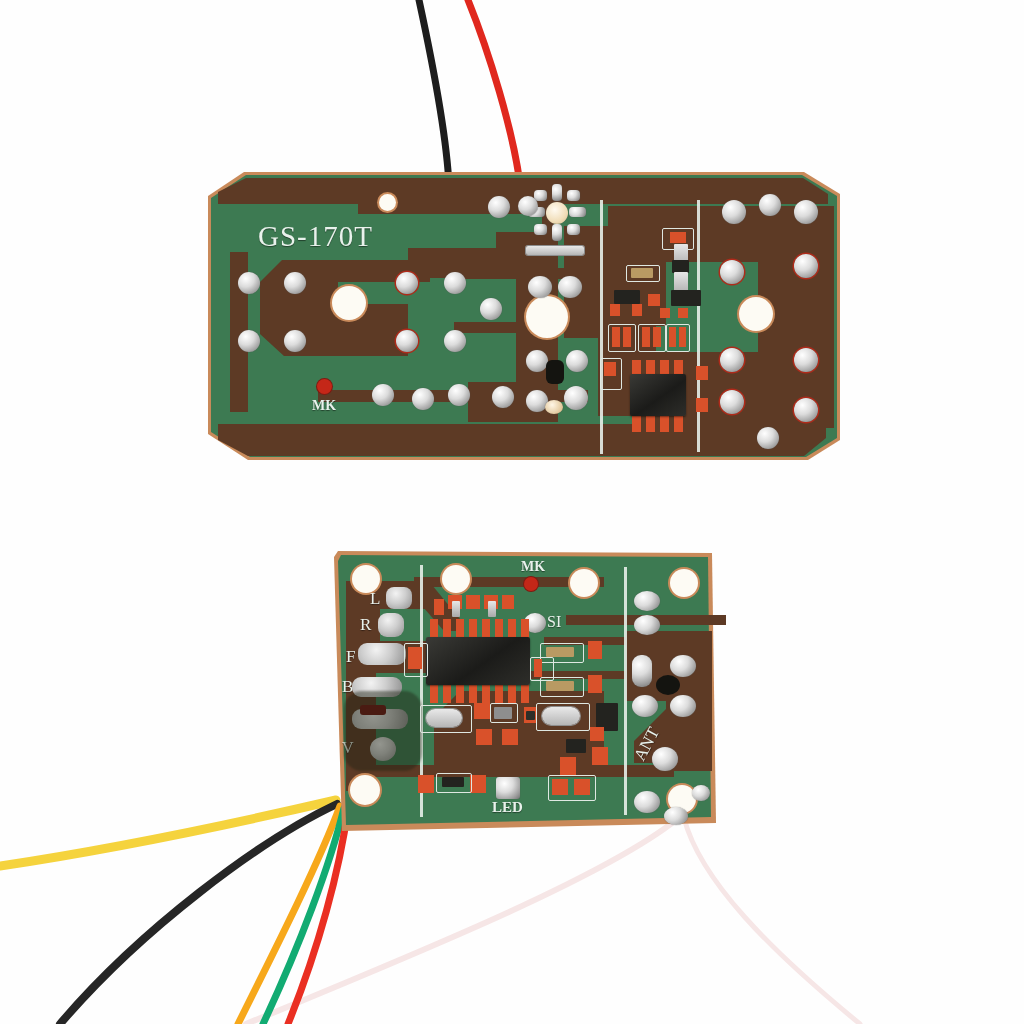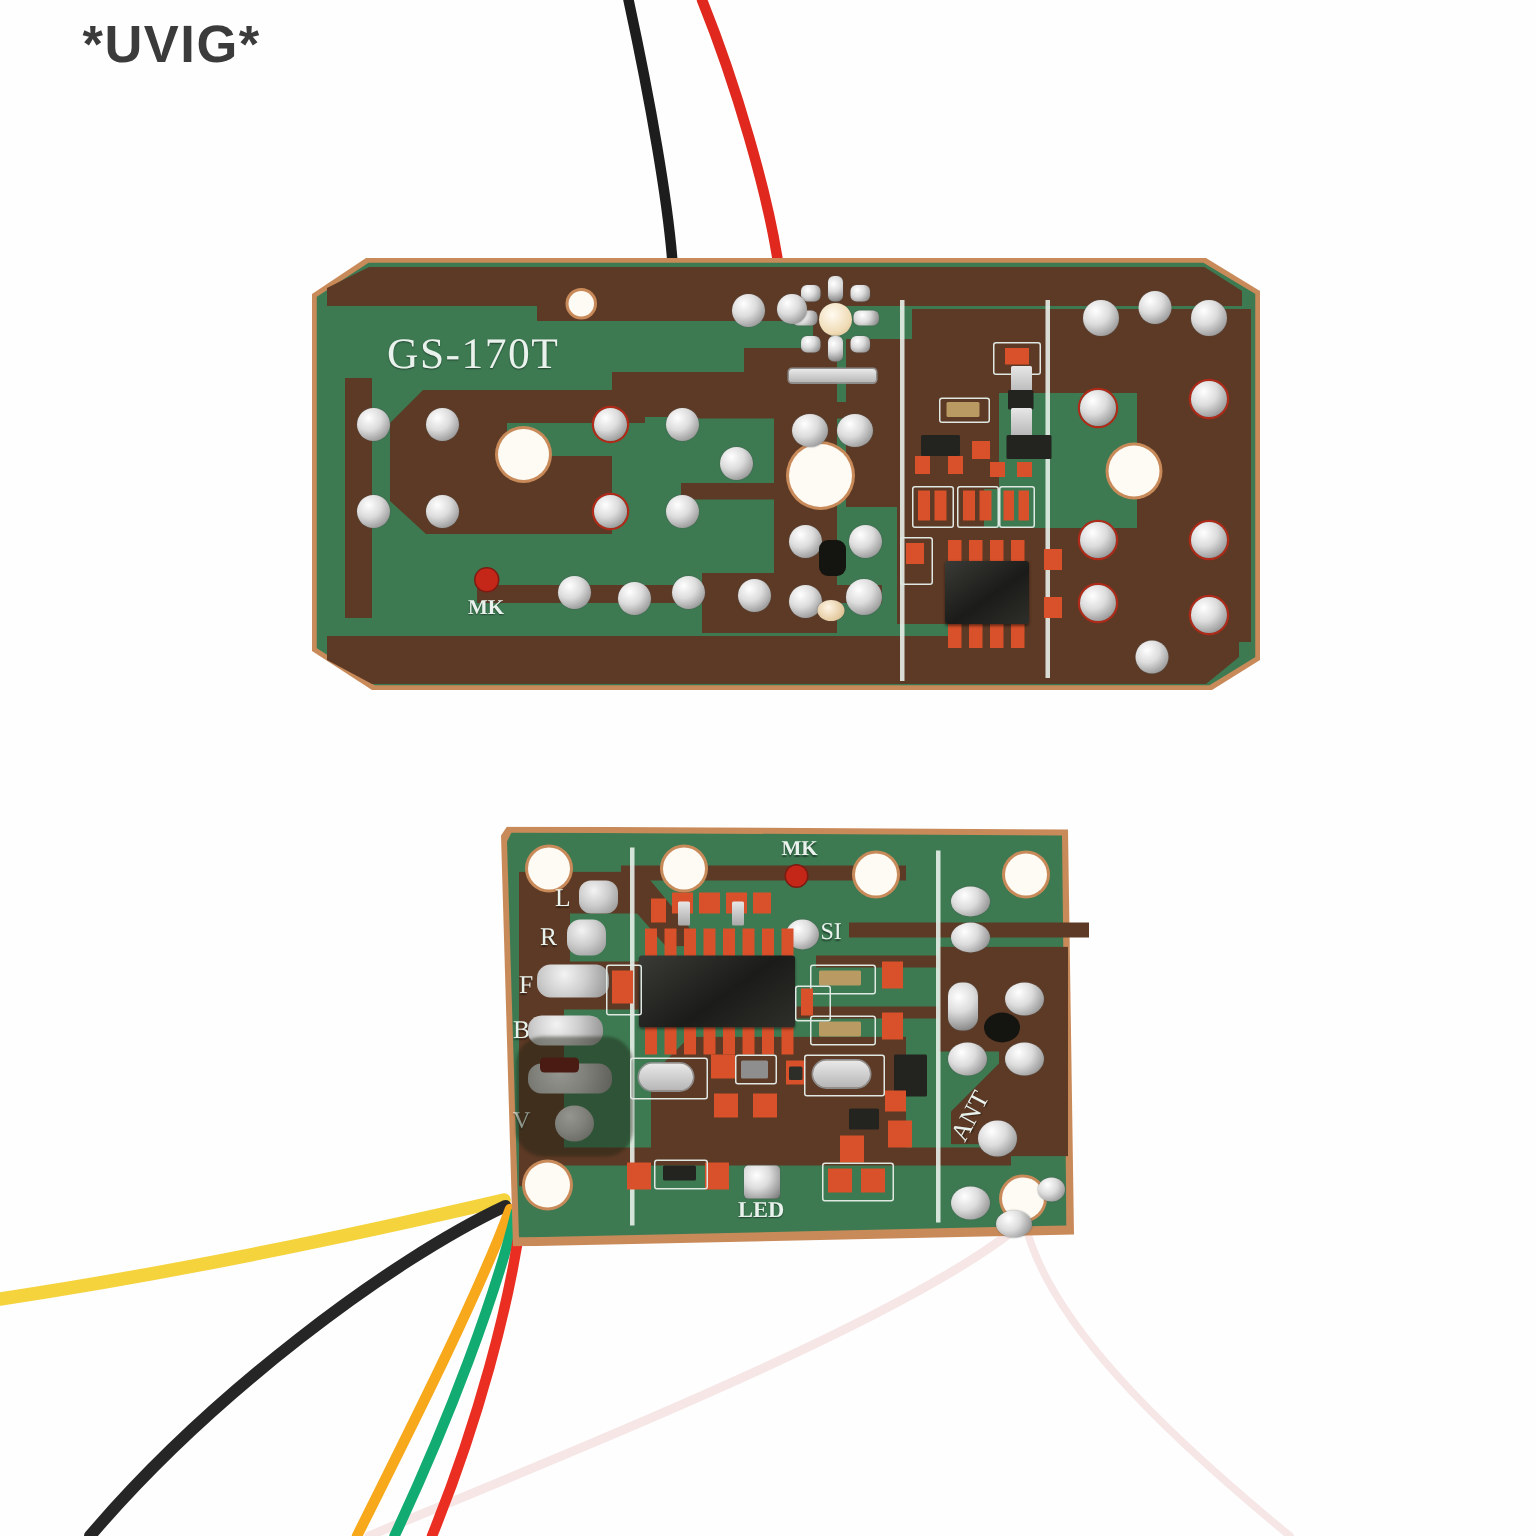--- a/index.html
+++ b/index.html
@@ -49,21 +49,20 @@
         text-shadow:0 1px 1px rgba(0,0,0,.45);user-select:none;white-space:nowrap;}
   .silkline{position:absolute;background:#e5eee8;opacity:.9;}
 
   .dark{position:absolute;background:#141410;border-radius:50%;}
 </style>
 </head>
 <body>
 
 <div id="stage">
 
-  <div id="watermark">*UVIG*</div>
 
   <svg class="wirelayer" viewBox="0 0 1024 1024">
 
     <path d="M449,186 C447,140 432,60 419,0" stroke="#1d1d1d" stroke-width="7" fill="none" stroke-linecap="round"></path>
     <path d="M520,184 C513,130 489,52 468,0" stroke="#e0281e" stroke-width="7" fill="none" stroke-linecap="round"></path>
 
     <path d="M676,820 C600,880 400,960 246,1024" stroke="#f6e6e6" stroke-width="6" fill="none" stroke-linecap="round"></path>
     <path d="M684,818 C700,880 770,950 860,1024" stroke="#f6e6e6" stroke-width="5" fill="none" stroke-linecap="round"></path>
 
     <path d="M336,800 C250,820 120,848 0,866" stroke="#f5d33d" stroke-width="9" fill="none" stroke-linecap="round"></path>

